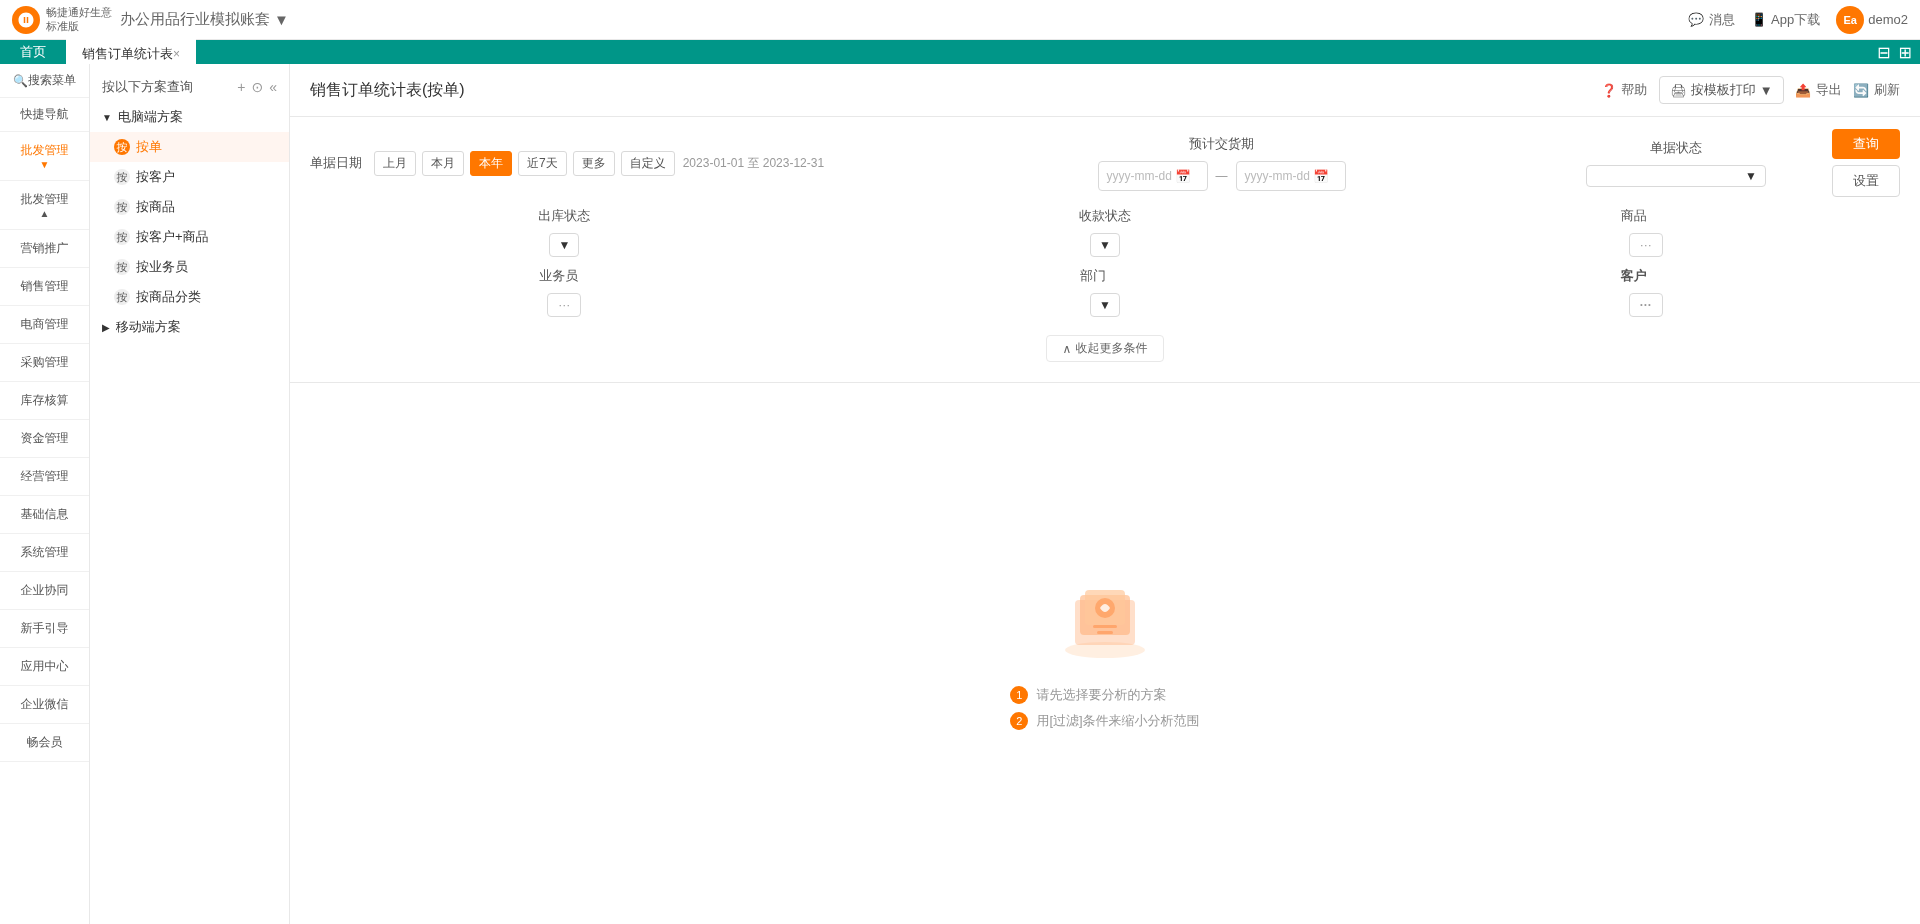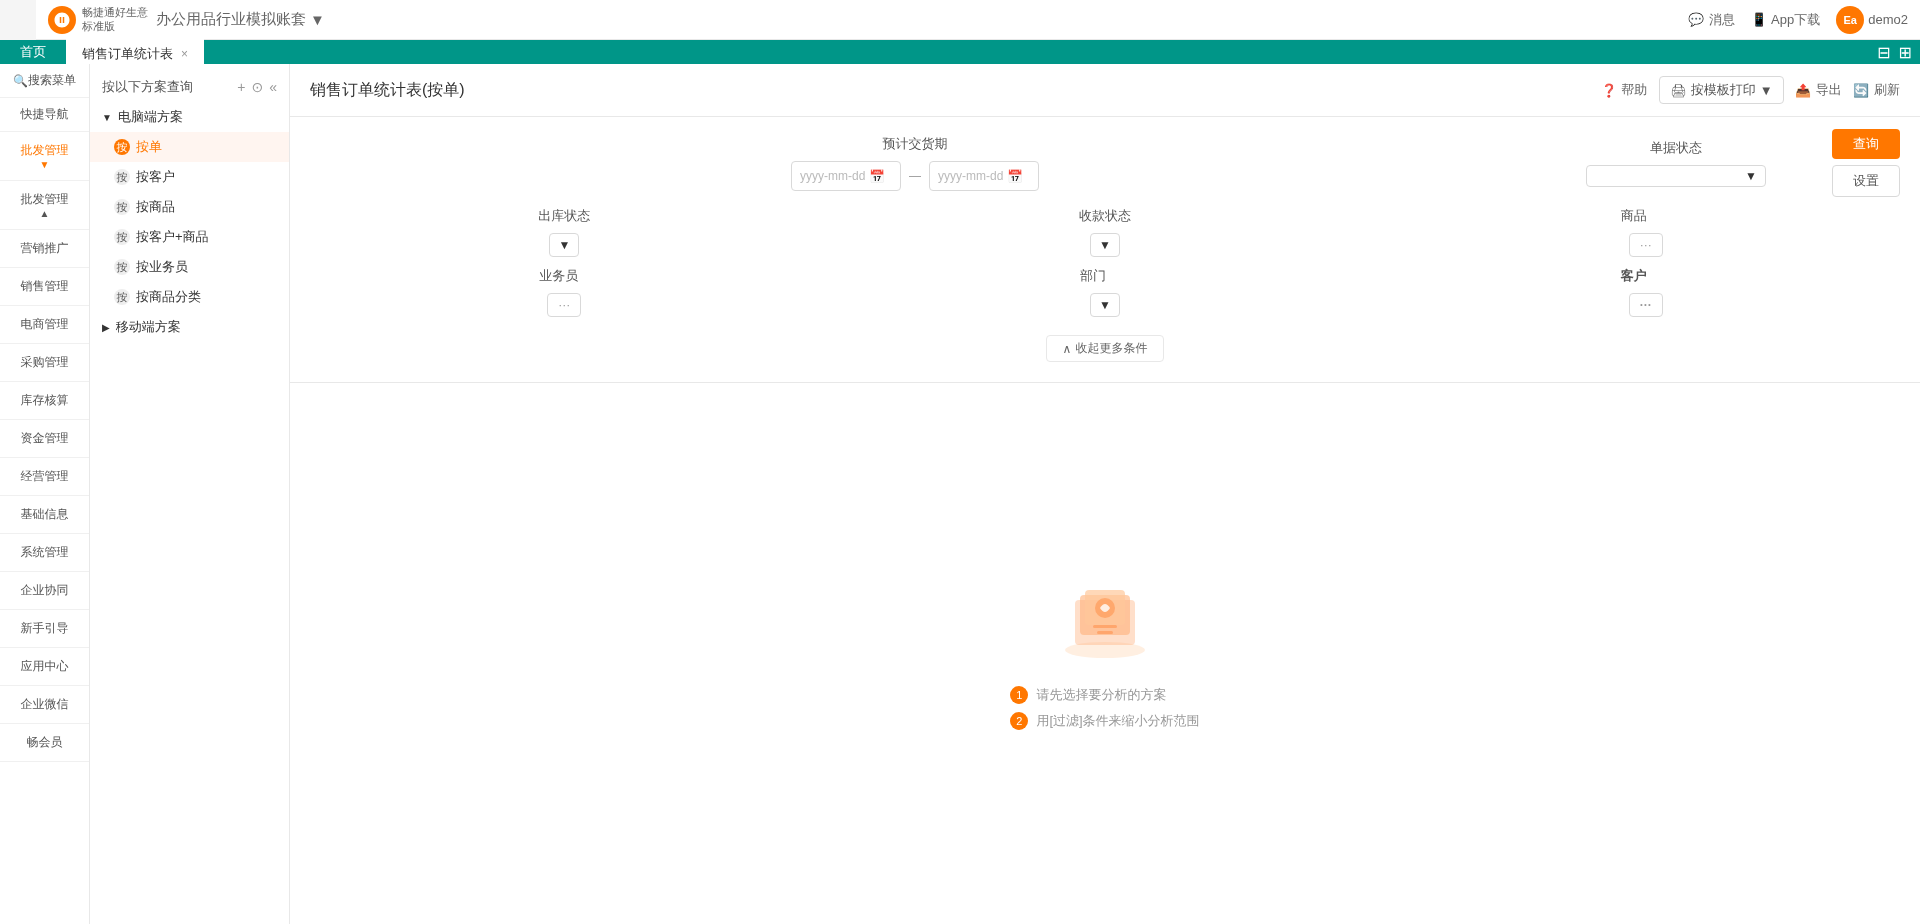--- a/index.html
+++ b/index.html
@@ -1,33 +1,33 @@
 <!DOCTYPE html>
 <html><head>
   <meta charset="utf-8">
   <style>
     * { box-sizing: border-box; margin: 0; padding: 0; }
     body { font-family: 'Microsoft YaHei', sans-serif; font-size: 13px; background: #f5f5f5; color: #333; display: flex; flex-direction: column; height: 924px; overflow: hidden; }
 
     
-    .top-header { background: #fff; height: 40px; display: flex; align-items: center; padding: 0 12px; border-bottom: 1px solid #e8e8e8; justify-content: space-between; margin-left: 36px; }
+    .top-header { background: #fff; height: 40px; display: flex; align-items: center; padding: 0 12px; border-bottom: 1px solid #e8e8e8; justify-content: space-between; }
     .top-header-left { display: flex; align-items: center; gap: 8px; }
     .logo-area { display: flex; align-items: center; gap: 6px; }
     .logo-icon { width: 28px; height: 28px; background: #ff7700; border-radius: 50%; display: flex; align-items: center; justify-content: center; }
     .logo-icon svg { width: 18px; height: 18px; fill: #fff; }
     .logo-text { font-size: 11px; color: #666; line-height: 1.2; }
     .app-selector { display: flex; align-items: center; gap: 4px; color: #666; font-size: 15px; cursor: pointer; }
     .top-header-right { display: flex; align-items: center; gap: 16px; color: #666; font-size: 13px; }
     .top-right-item { display: flex; align-items: center; gap: 4px; cursor: pointer; }
     .user-avatar { width: 28px; height: 28px; background: #ff7700; border-radius: 50%; display: flex; align-items: center; justify-content: center; color: #fff; font-size: 11px; font-weight: bold; }
 
     
     .tab-bar { background: #009688; height: 24px; display: flex; align-items: center; padding: 0 0 0 0; }
     .tab-home { color: #fff; padding: 0 20px; height: 40px; display: flex; align-items: center; font-size: 13px; cursor: pointer; }
-    .tab-active { background: #fff; color: #333; height: 36px; margin-top: 4px; border-radius: 4px 4px 0 0; padding: 0 16px; display: flex; align-items: center; gap: 8px; font-size: 13px; cursor: pointer; }
+    .tab-active { background: #fff; color: #333; height: 36px; margin-top: 4px; border-radius: 4px 4px 0 0; padding: 0 16px; display: flex; align-items: center; font-size: 13px; cursor: pointer; }
     .tab-close { color: #999; font-size: 12px; cursor: pointer; line-height: 1; }
     .tab-bar-right { margin-left: auto; display: flex; align-items: center; padding-right: 8px; gap: 8px; }
     .tab-bar-btn { color: #fff; font-size: 16px; cursor: pointer; }
 
     
     .main-layout { display: flex; flex: 1; overflow: hidden; }
 
     
     .sidebar { width: 90px; background: #fff; border-right: 1px solid #e8e8e8; display: flex; flex-direction: column; overflow-y: auto; }
     .sidebar-item { padding: 10px 4px; text-align: center; font-size: 12px; color: #555; cursor: pointer; border-bottom: 1px solid #f0f0f0; }
@@ -271,20 +271,32 @@
             <span>🔄</span>
             <span>刷新</span>
           </div>
         </div>
       </div>
 
       <div class="filter-area">
 
         <div class="filter-row">
 
+          <div class="filter-section">
+            <span class="filter-label">单据日期</span>
+            <div class="filter-date-group">
+              <button class="date-btn">上月</button>
+              <button class="date-btn">本月</button>
+              <button class="date-btn active">本年</button>
+              <button class="date-btn">近7天</button>
+              <button class="date-btn">更多</button>
+              <button class="date-btn">自定义</button>
+            </div>
+            <span class="date-range-display">2023-01-01 至 2023-12-31</span>
+          </div>
 
           <div class="filter-grid-item" style="flex:1;">
             <span class="filter-label">预计交货期</span>
             <div class="date-picker-group">
               <div class="date-input-box">
                 <span>yyyy-mm-dd</span>
                 <span class="calendar-icon">📅</span>
               </div>
               <span class="divider">—</span>
               <div class="date-input-box">

